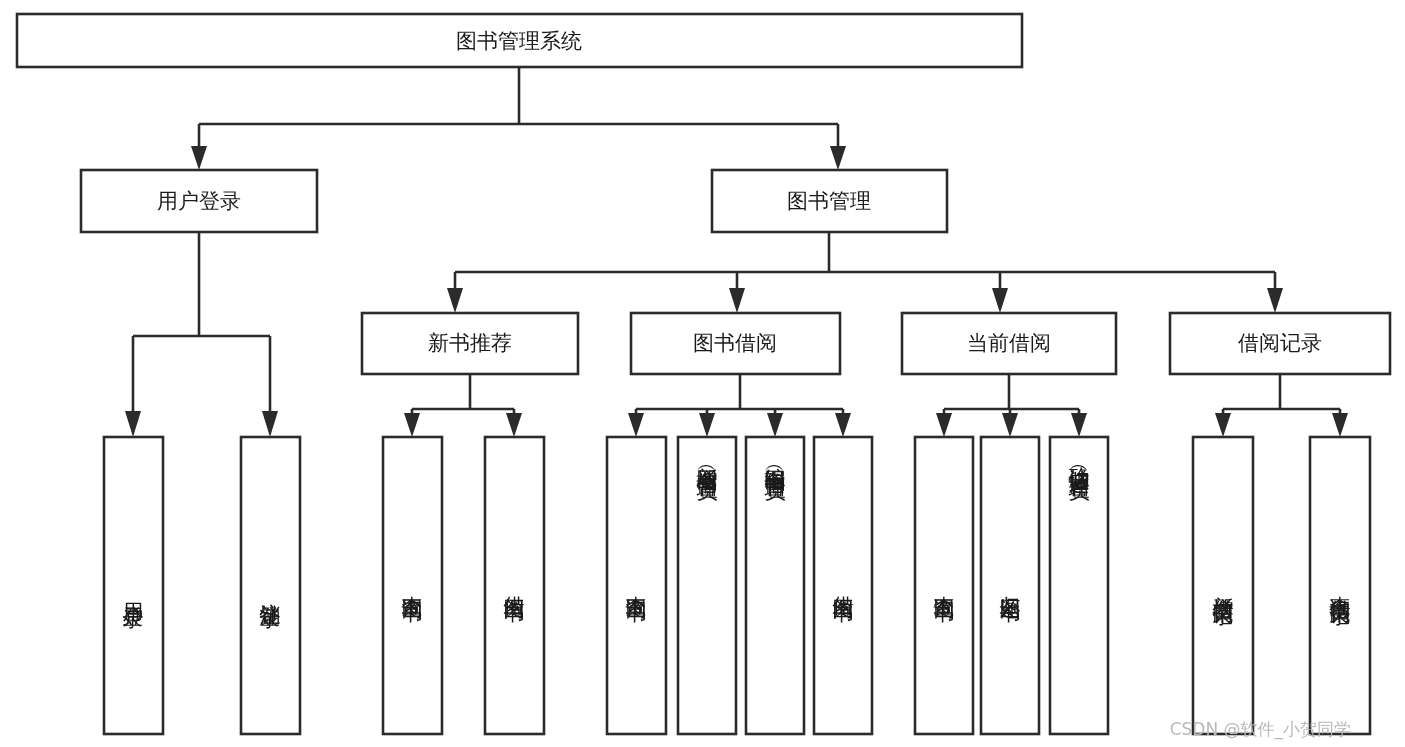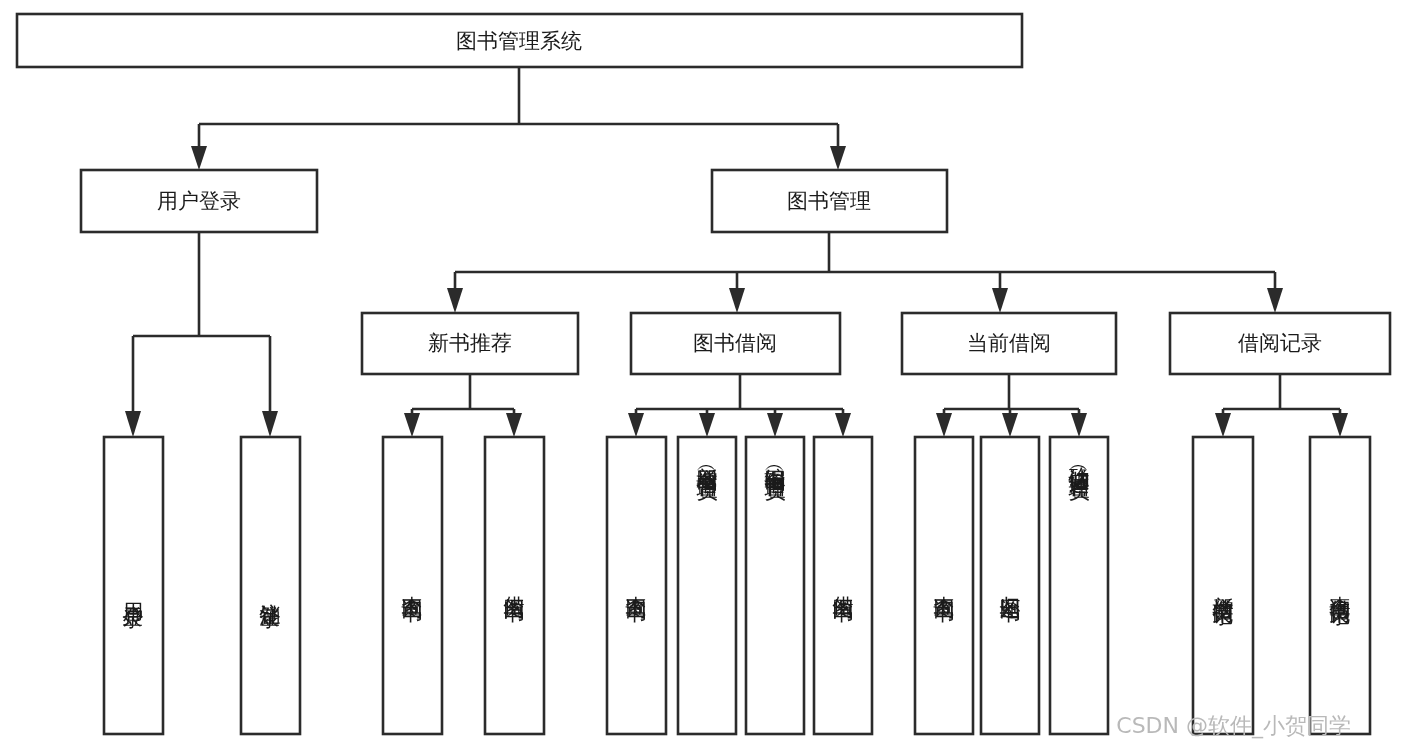--- a/index.html
+++ b/index.html
@@ -56,21 +56,21 @@
     writing-mode: vertical-rl;
     text-orientation: upright;
     text-anchor: middle;
     letter-spacing: 2px;
   }
   .watermark {
     position: absolute;
     right: 8px;
     bottom: 6px;
     font-family: "DejaVu Sans", "Liberation Sans", sans-serif;
-    font-size: 22px;
+    font-size: 17px;
     color: #b9b9b9;
     white-space: nowrap;
     pointer-events: none;
   }
 </style>
 </head>
 <body>
 
 <div id="diagram-root">
 

